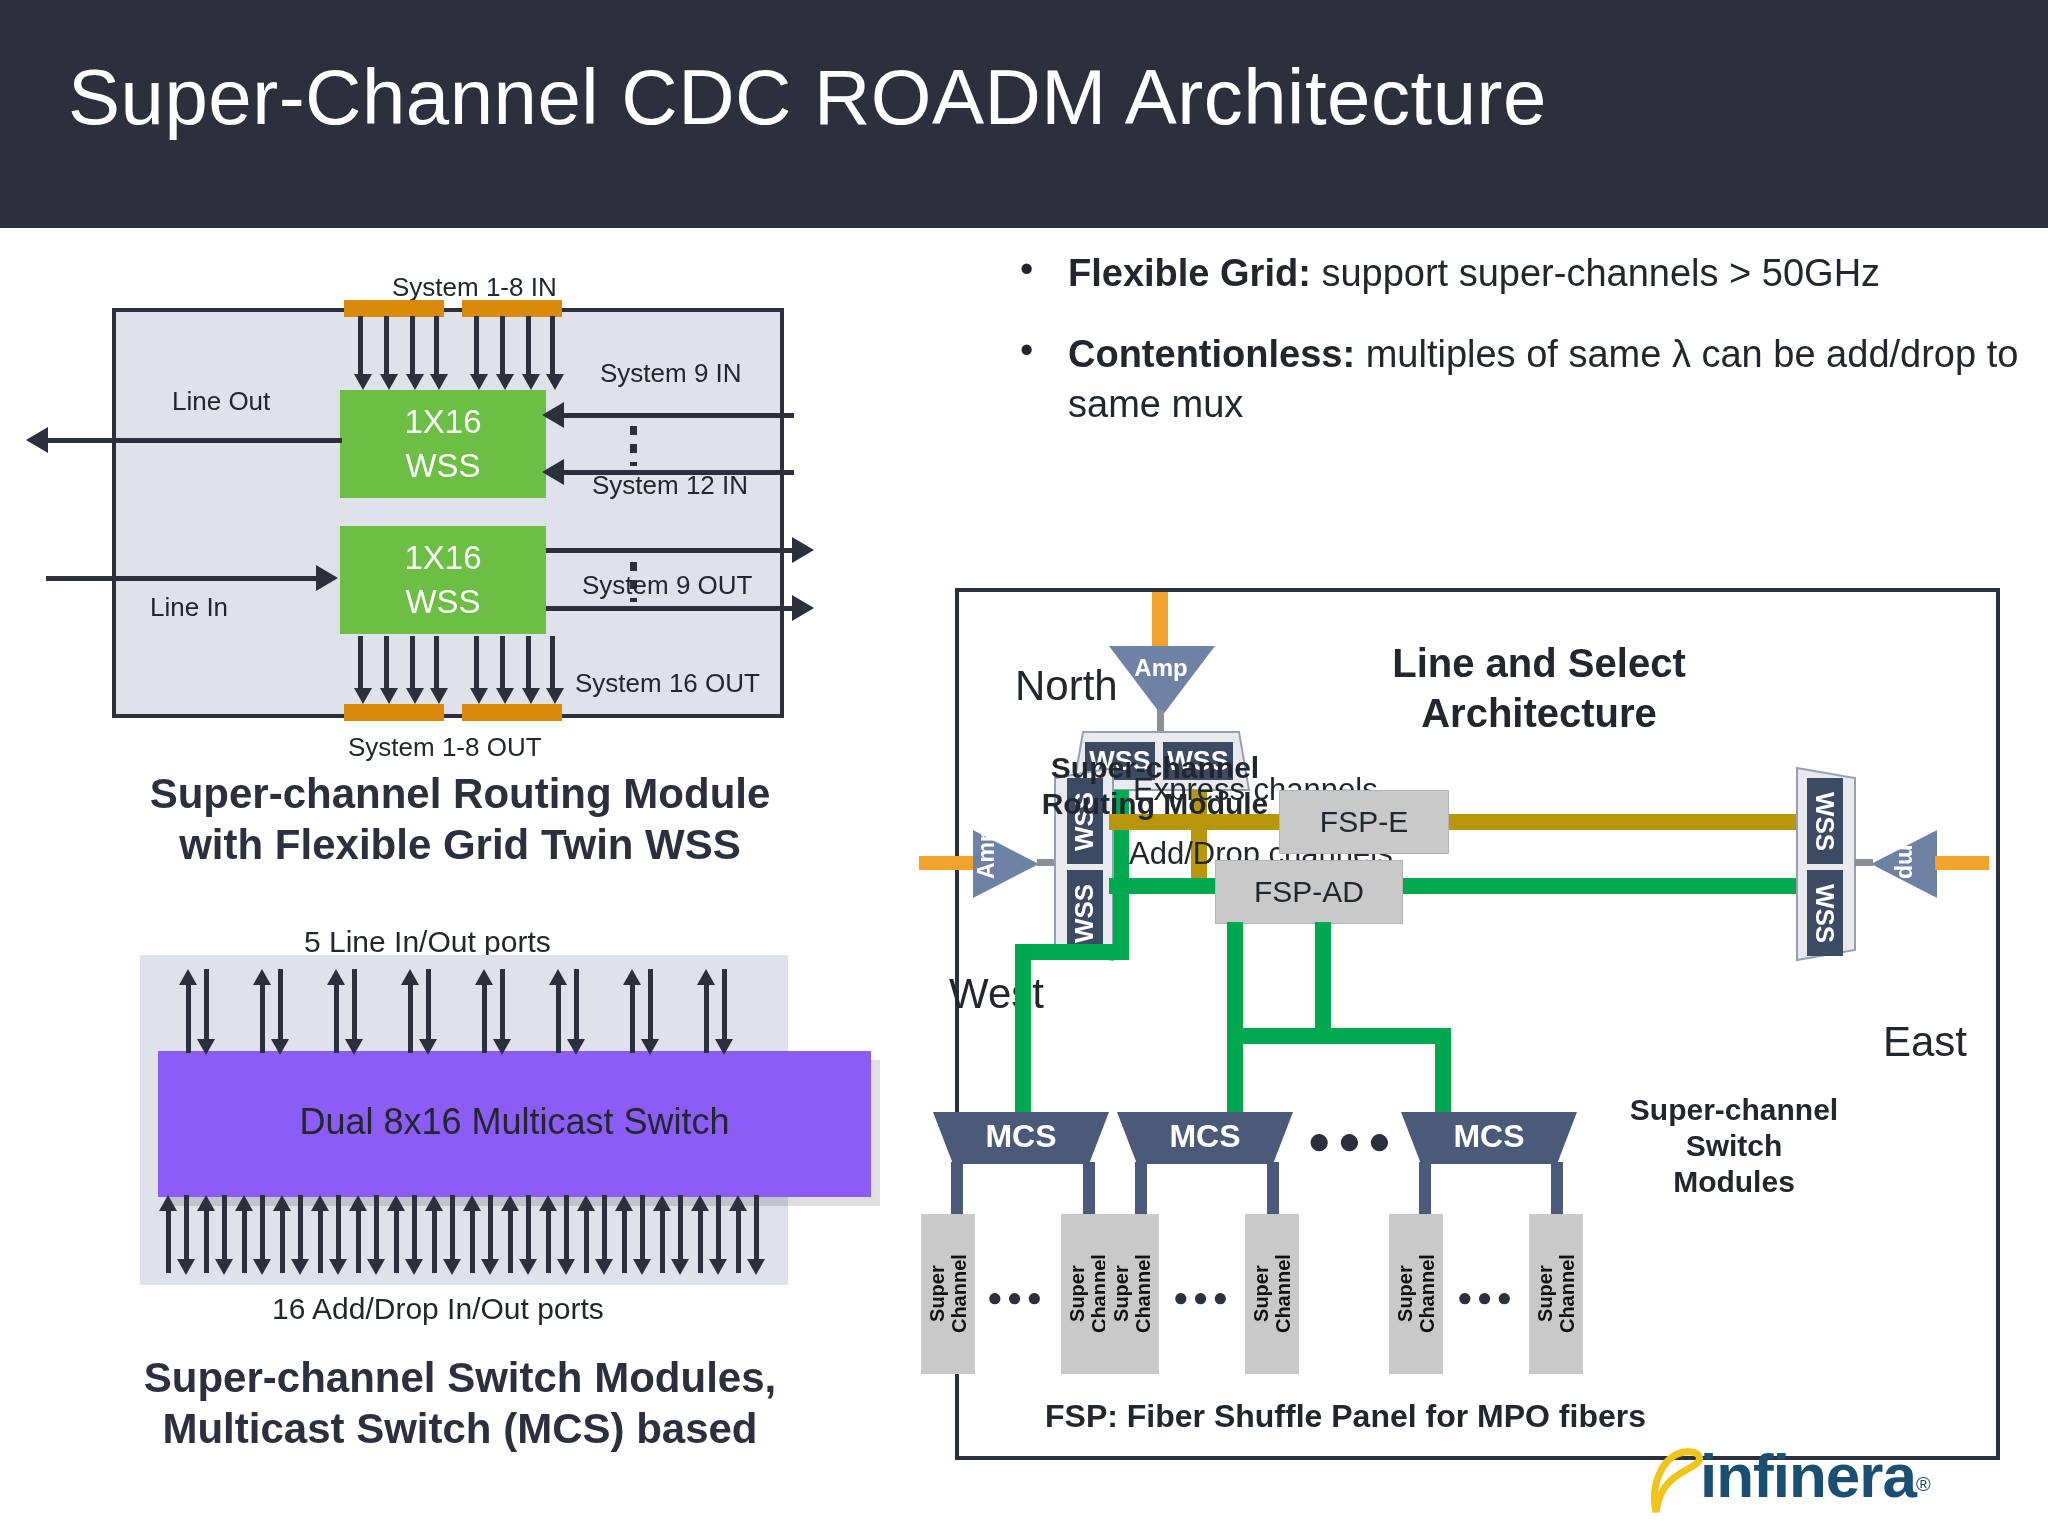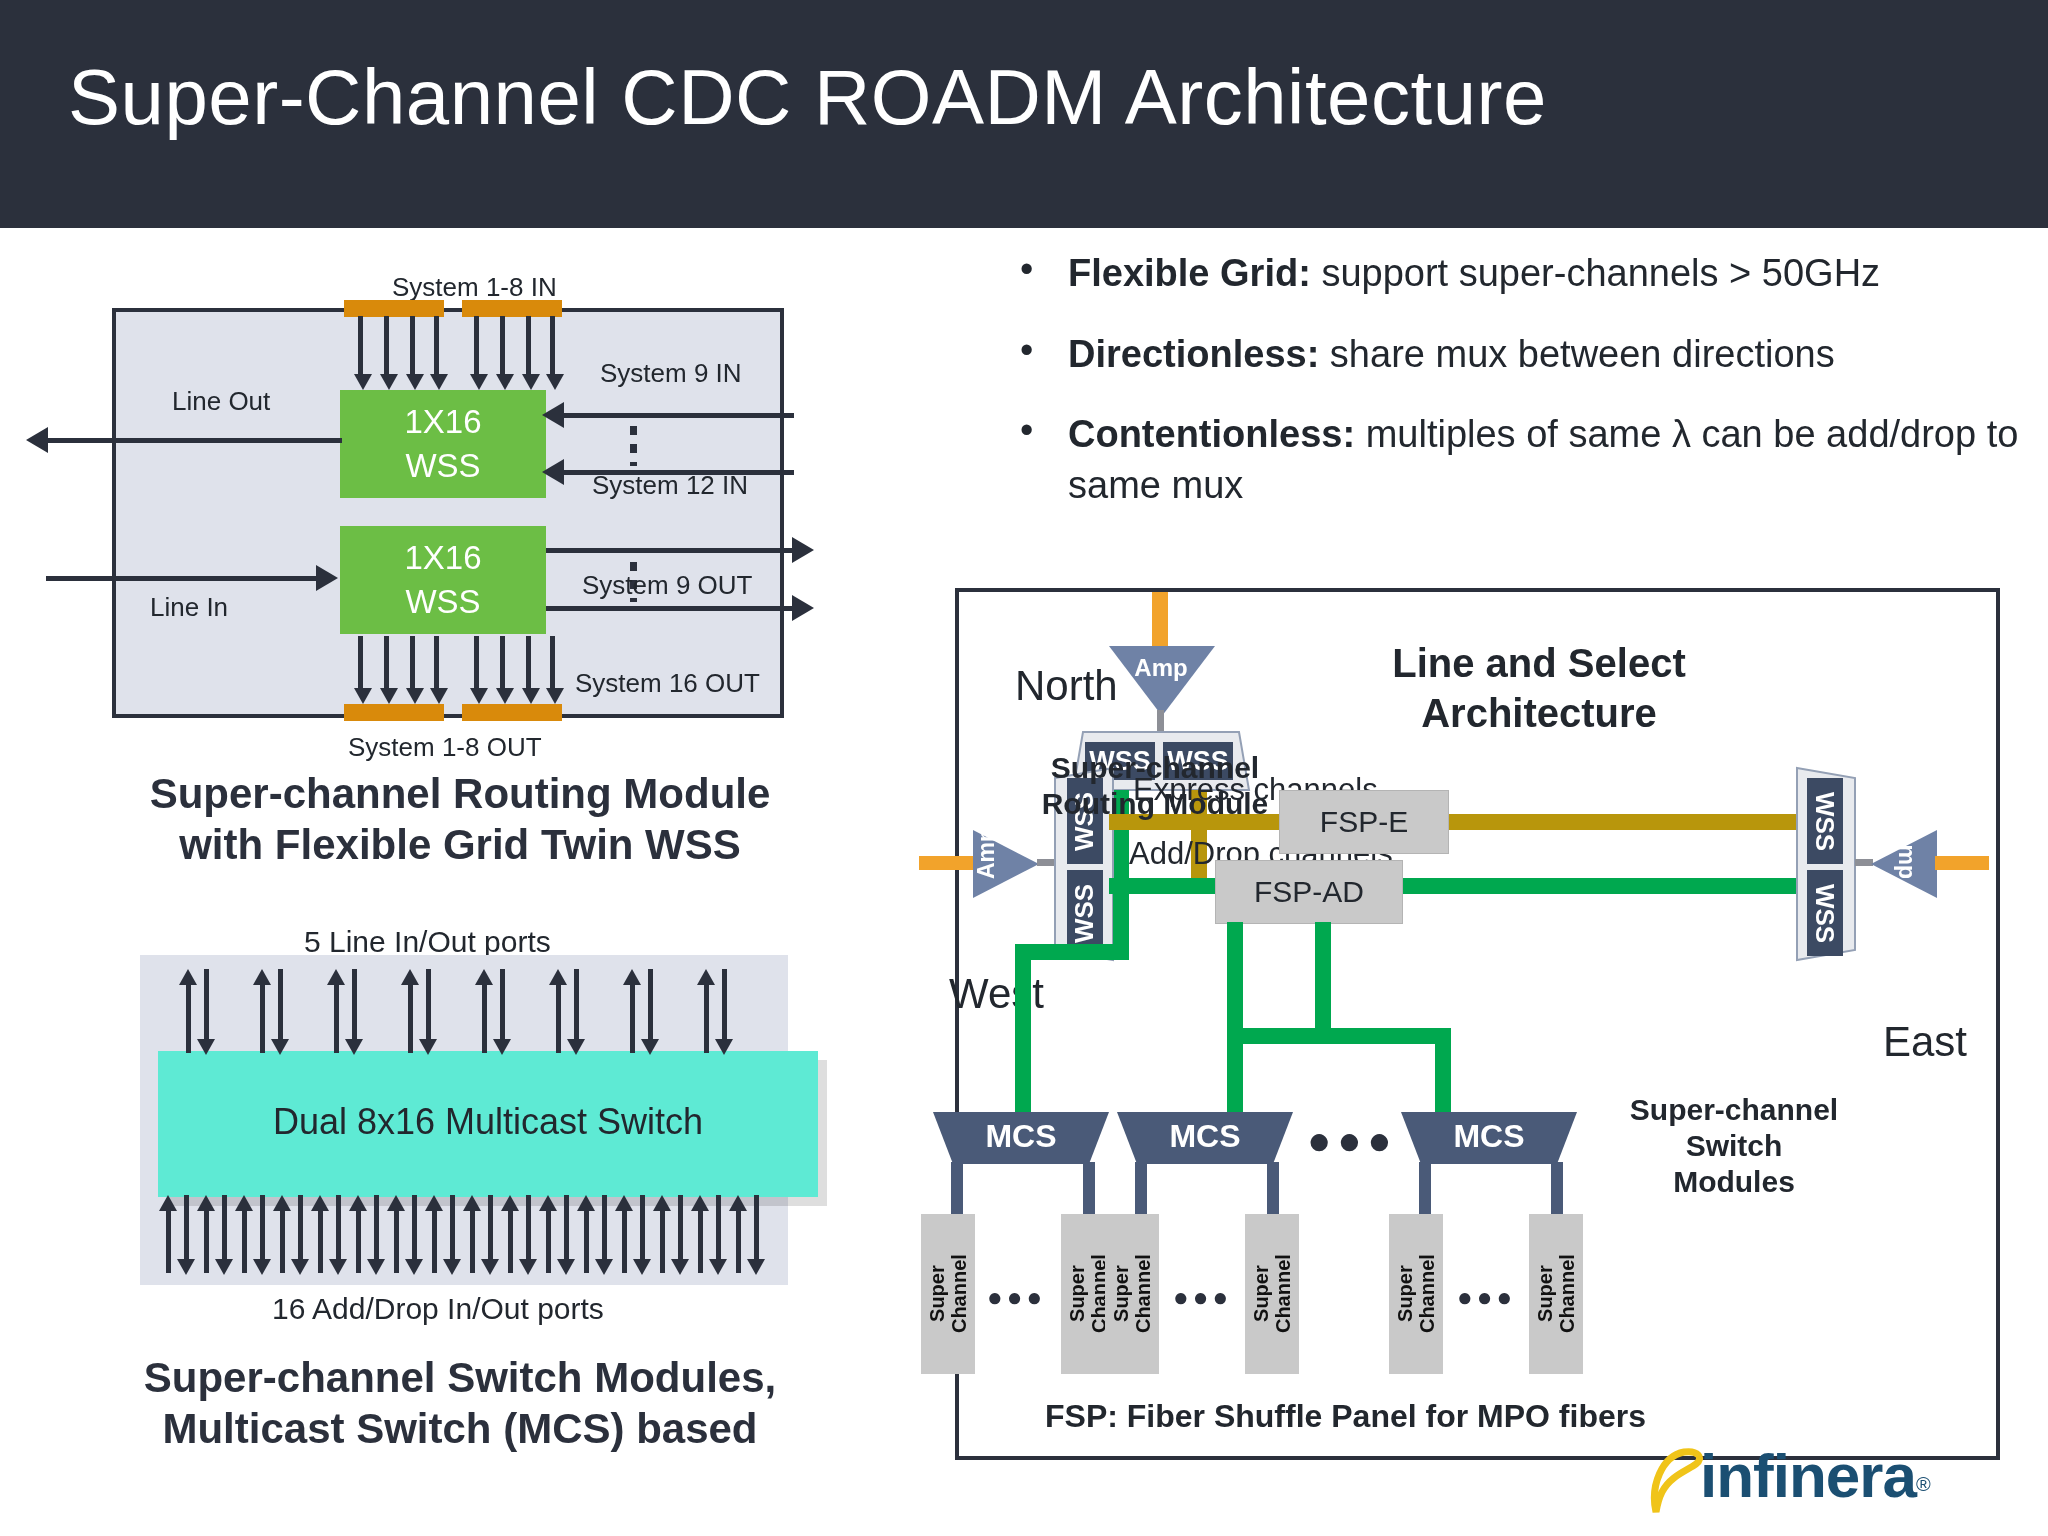--- a/index.html
+++ b/index.html
@@ -33,22 +33,22 @@
   .ah-up{position:absolute;width:0;height:0;border-left:9px solid transparent;
        border-right:9px solid transparent;border-bottom:16px solid #2b303c;}
   .ah-left{position:absolute;width:0;height:0;border-top:13px solid transparent;
        border-bottom:13px solid transparent;border-right:22px solid #2b303c;}
   .ah-right{position:absolute;width:0;height:0;border-top:13px solid transparent;
        border-bottom:13px solid transparent;border-left:22px solid #2b303c;}
 
   
   #mcsd{position:absolute;left:140px;top:955px;width:648px;height:330px;}
   #mcsd .panel{position:absolute;left:0;top:0;width:648px;height:330px;background:#dfe2eb;}
-  #mcsd .yellow{position:absolute;left:18px;top:96px;width:660px;height:146px;
-       background:#5eead4;box-shadow:9px 9px 0 rgba(0,0,0,.13);}
+  #mcsd .yellow{position:absolute;left:18px;top:96px;width:713px;height:146px;
+       background:#8b5cf6;box-shadow:9px 9px 0 rgba(0,0,0,.13);}
   #mcsd .yellow span{position:absolute;left:0;right:0;top:50px;text-align:center;
        font-size:36px;color:#22272e;}
 
   
   #rs{position:absolute;left:955px;top:588px;width:1045px;height:872px;
       border:4px solid #2b303c;box-sizing:border-box;background:#fff;}
   .gold{position:absolute;background:#b8960c;}
   .green{position:absolute;background:#00a84f;}
   .orangeline{position:absolute;background:#f2a32b;}
   .grayline{position:absolute;background:#8d8f96;}
@@ -77,23 +77,20 @@
 </head>
 <body>
 
 <div class="titlebar">
   <div class="title">Super-Channel CDC ROADM Architecture</div>
 </div>
 
 <div id="bullets">
   <div class="bul">
     <b>Flexible Grid:</b><span> support super-channels &gt; 50GHz</span>
-  </div>
-  <div class="bul">
-    <b>Directionless:</b><span>  share mux between directions</span>
   </div>
   <div class="bul">
     <b>Contentionless:</b><span> multiples of same λ can be add/drop to same mux</span>
   </div>
 </div>
 
 <div class="lbl" style="left:392px;top:272px;">System 1-8 IN</div>
 
 <div id="srm">
   <div class="panel"></div>

